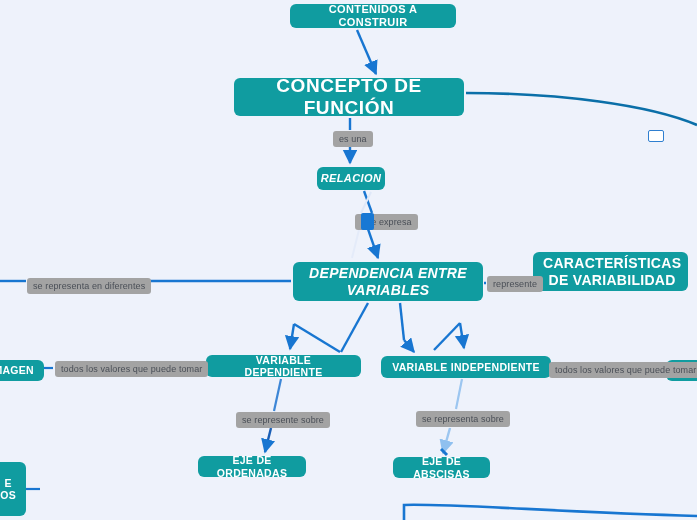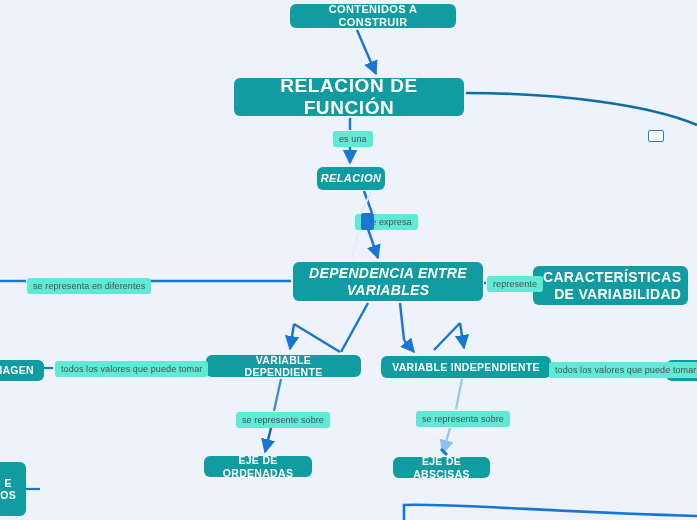--- a/index.html
+++ b/index.html
@@ -35,21 +35,21 @@
     padding:5px 10px;
     z-index:3;
   }
   .node.big{font-size:19px;letter-spacing:0.6px;}
   .node.mid{font-size:14px;}
   .node.sml{font-size:11px;letter-spacing:0.4px;}
   .node.xsml{font-size:10.5px;letter-spacing:0.3px;}
 
   .elabel{
     position:absolute;
-    background:#5eead4;
+    background:#a3a3a3;
     color:#4a4f57;
     font-size:9px;
     border-radius:3px;
     padding:3px 6px;
     white-space:nowrap;
     box-sizing:border-box;
     display:flex;align-items:center;justify-content:center;
     z-index:4;
     letter-spacing:0.1px;
   }
@@ -122,37 +122,37 @@
     <path d="M450,428 L443,453" stroke="#9cc6f0" stroke-width="2.4" fill="none" marker-end="url(#arwl)"></path>
     <path d="M441,449 L447,455" stroke="#1876d1" stroke-width="3" fill="none"></path>
 
     <path d="M404,520 L404,505 C440,503 560,512 697,516" stroke="#1876d1" stroke-width="2.6" fill="none"></path>
 
     <path d="M26,489 L40,489" stroke="#1876d1" stroke-width="2.2" fill="none"></path>
   </svg>
 
   <div class="node sml" style="left:290px;top:4px;width:166px;height:24px;">CONTENIDOS A CONSTRUIR</div>
 
-  <div class="node big" style="left:234px;top:78px;width:230px;height:38px;">RELACION DE  FUNCIÓN</div>
+  <div class="node big" style="left:234px;top:78px;width:230px;height:38px;">CONCEPTO DE  FUNCIÓN</div>
 
   <div class="node sml" style="left:317px;top:167px;width:68px;height:23px;font-style:italic;">RELACION</div>
 
   <div class="node mid" style="left:293px;top:262px;width:190px;height:39px;font-style:italic;">DEPENDENCIA ENTRE VARIABLES</div>
 
-  <div class="node mid" style="left:533px;top:266px;width:155px;height:39px;justify-content:flex-start;text-align:right;">CARACTERÍSTICAS DE VARIABILIDAD</div>
+  <div class="node mid" style="left:533px;top:252px;width:155px;height:39px;justify-content:flex-start;text-align:center;">CARACTERÍSTICAS DE VARIABILIDAD</div>
 
   <div class="node xsml" style="left:381px;top:356px;width:170px;height:22px;">VARIABLE INDEPENDIENTE</div>
 
   <div class="node xsml" style="left:206px;top:355px;width:155px;height:22px;">VARIABLE DEPENDIENTE</div>
 
   <div class="node xsml" style="left:-20px;top:360px;width:64px;height:21px;justify-content:flex-end;">IMAGEN</div>
 
   <div class="node xsml" style="left:666px;top:360px;width:70px;height:21px;justify-content:flex-start;">DOMINIO</div>
 
-  <div class="node xsml" style="left:204px;top:456px;width:108px;height:21px;">EJE DE ORDENADAS</div>
+  <div class="node xsml" style="left:198px;top:456px;width:108px;height:21px;">EJE DE ORDENADAS</div>
 
   <div class="node xsml" style="left:393px;top:457px;width:97px;height:21px;">EJE DE ABSCISAS</div>
 
   <div class="node xsml" style="left:-22px;top:462px;width:48px;height:54px;justify-content:flex-end;white-space:pre-line;align-items:center;">E
 OS</div>
 
   <div class="elabel" style="left:333px;top:131px;">es una</div>
 
   <div class="elabel" style="left:355px;top:214px;">que expresa</div>
 

